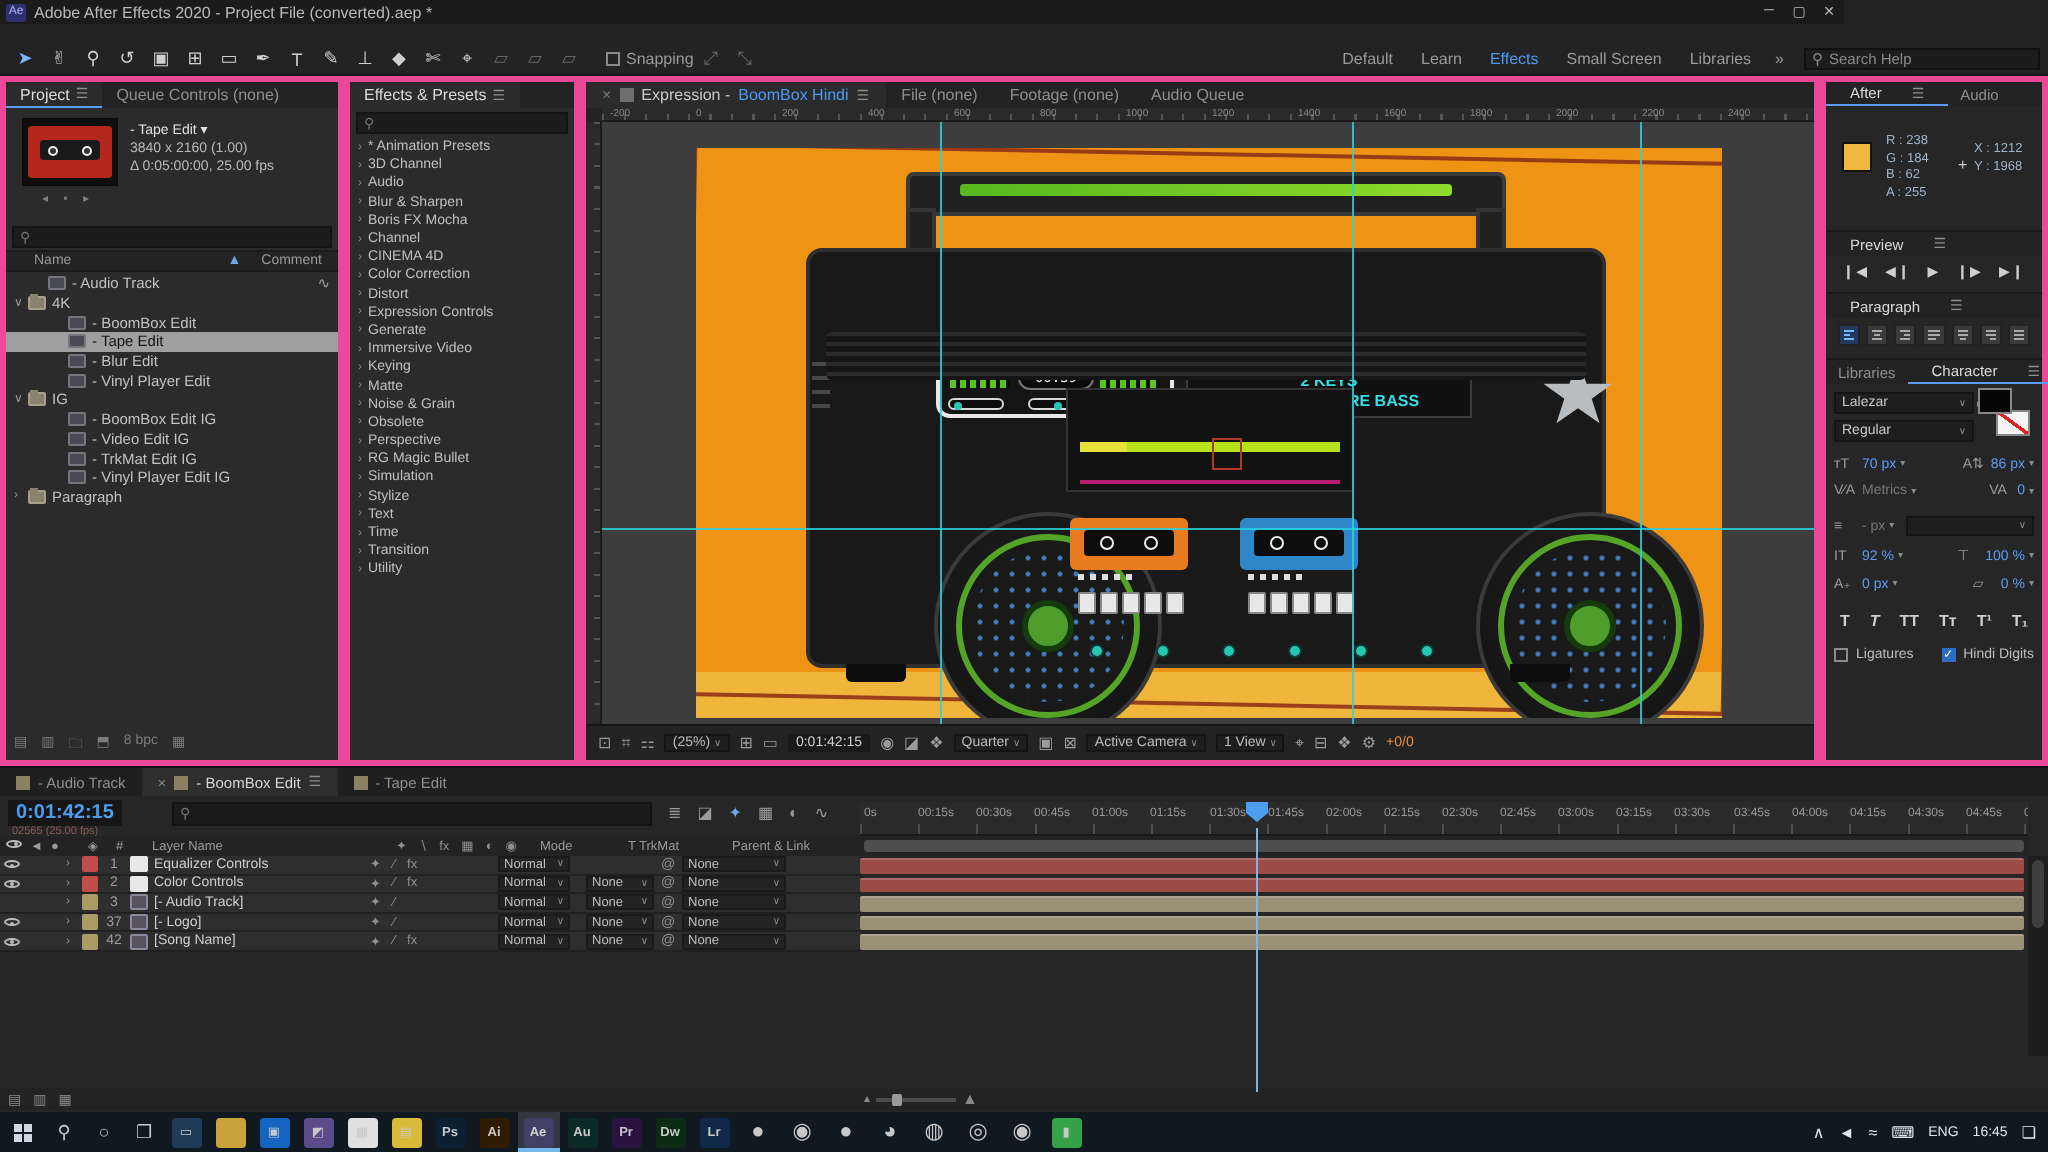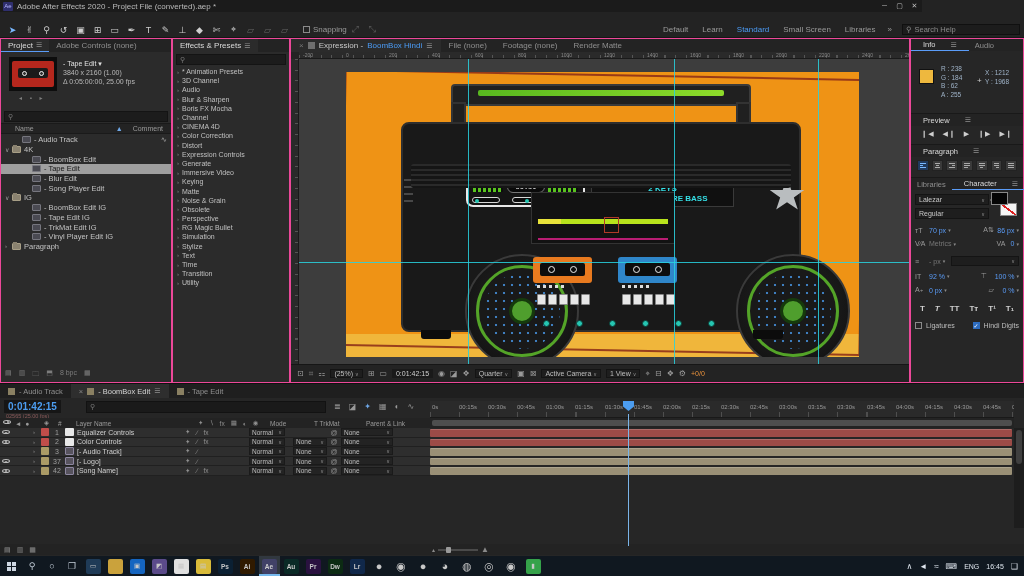--- a/index.html
+++ b/index.html
@@ -15,21 +15,21 @@
   .menubar span{padding:0 6px;}
   .toolbar{position:absolute;left:0;top:22px;width:1024px;height:16px;background:#232323;border-bottom:1px solid #161616;display:flex;align-items:center;font-size:9px;}
   .tool{width:17px;text-align:center;color:#cfcfcf;font-size:9px;}
   .tool.active{color:#79b8ff;}
   .tool.dim{color:#666;}
   .chk{width:7px;height:7px;border:1px solid #8a8a8a;margin:0 3px 0 10px;}
   .ws{display:flex;margin-left:auto;font-size:8px;color:#9a9a9a;gap:14px;align-items:center;}
   .ws .active{color:#4b9bf5;}
   .searchhelp{width:118px;height:11px;background:#1c1c1c;border:1px solid #101010;color:#8a8a8a;font-size:7.5px;display:flex;align-items:center;gap:3px;padding:0 3px;margin:0 4px 0 10px;}
   
-  .panel{position:absolute;background:#2b2b2b;border:1px solid #ec4899;}
+  .panel{position:absolute;background:#2b2b2b;border:3px solid #ec4899;}
   .ptabs{height:13px;background:#232323;display:flex;align-items:center;font-size:8px;color:#8f8f8f;}
   .ptab{padding:0 7px;height:13px;display:flex;align-items:center;gap:3px;}
   .ptab.on{background:#2b2b2b;color:#dadada;border-bottom:1px solid #5a9cf8;}
   .burger{color:#8f8f8f;font-size:7px;}
   .srch{height:11px;background:#1c1c1c;border:1px solid #141414;margin:2px 3px;display:flex;align-items:center;padding:0 3px;gap:3px;color:#777;font-size:7px;}
   .srch input{background:transparent;border:0;outline:0;color:#ccc;font-size:7px;width:100%;padding:0;}
   
   .thumb{position:absolute;left:8px;top:18px;width:48px;height:34px;background:#0d0d0d;display:flex;align-items:center;justify-content:center;}
   .cassette{width:42px;height:26px;background:#b5271d;border-radius:2px;position:relative;}
   .cassette:before{content:"";position:absolute;left:6px;top:7px;right:6px;height:10px;background:#1a1a1a;border-radius:2px;}
@@ -208,38 +208,38 @@
         <span class="tool dim">▱</span>
         <span class="tool dim">▱</span>
     </span>
     <span class="chk"></span>
     <span style="font-size:8px;color:#9a9a9a;">Snapping</span>
     <span class="tool dim">⤢</span>
     <span class="tool dim">⤡</span>
     <span class="ws">
       <span>Default</span>
         <span>Learn</span>
-        <span class="active">Standard</span>
+        <span class="active">Effects</span>
         <span>Small Screen</span>
         <span>Libraries</span>
     </span>
     <span style="color:#9a9a9a;font-size:8px;margin-left:12px;">»</span>
     <span class="searchhelp">
       <span>⚲</span>
       <span>Search Help</span>
     </span>
   </div>
 
   <div class="panel" style="left:0;top:38px;width:172px;height:345px;">
     <div class="ptabs">
       <span class="ptab on">
           <span>Project</span>
           <span class="burger">☰</span>
         </span>
-      <span class="ptab">Adobe Controls (none)</span>
+      <span class="ptab">Queue Controls (none)</span>
     </div>
     <div class="thumb">
       <div class="cassette">
           <i style="left:10px"></i>
           <i style="right:10px"></i>
         </div>
     </div>
     <div class="pinfo">
       <div class="t">- Tape Edit  ▾</div>
       <div>3840 x 2160 (1.00)</div>
@@ -288,42 +288,42 @@
         <div class="prow" style="padding-left: 24px;">
           <span class="chev"></span>
           <span class="pi comp"></span>
           <span>- Blur Edit</span>
           <span style="margin-left:auto;padding-right:4px;color:#9a9a9a;"></span>
         </div>
 
         <div class="prow" style="padding-left: 24px;">
           <span class="chev"></span>
           <span class="pi comp"></span>
-          <span>- Song Player Edit</span>
+          <span>- Vinyl Player Edit</span>
           <span style="margin-left:auto;padding-right:4px;color:#9a9a9a;"></span>
         </div>
 
         <div class="prow" style="padding-left: 4px;">
           <span class="chev">∨</span>
           <span class="pi folder"></span>
           <span>IG</span>
           <span style="margin-left:auto;padding-right:4px;color:#9a9a9a;"></span>
         </div>
 
         <div class="prow" style="padding-left: 24px;">
           <span class="chev"></span>
           <span class="pi comp"></span>
           <span>- BoomBox Edit IG</span>
           <span style="margin-left:auto;padding-right:4px;color:#9a9a9a;"></span>
         </div>
 
         <div class="prow" style="padding-left: 24px;">
           <span class="chev"></span>
           <span class="pi comp"></span>
-          <span>- Tape Edit IG</span>
+          <span>- Video Edit IG</span>
           <span style="margin-left:auto;padding-right:4px;color:#9a9a9a;"></span>
         </div>
 
         <div class="prow" style="padding-left: 24px;">
           <span class="chev"></span>
           <span class="pi comp"></span>
           <span>- TrkMat Edit IG</span>
           <span style="margin-left:auto;padding-right:4px;color:#9a9a9a;"></span>
         </div>
 
@@ -492,21 +492,21 @@
     <div class="vtabbar">
       <span class="vtab on">
         <span style="color:#777;">×</span>
         <span class="colorchip" style="background:#6e6e6e;"></span>
         <span>Expression -</span>
         <span class="hl">BoomBox Hindi</span>
         <span class="burger">☰</span>
       </span>
       <span class="vtab">File (none)</span>
       <span class="vtab">Footage (none)</span>
-      <span class="vtab">Render Matte</span>
+      <span class="vtab">Audio Queue</span>
     </div>
 
     <div class="ruler-h">
       <span class="rl" style="left: 2px;">-200</span>
         <span class="rl" style="left: 45px;">0</span>
         <span class="rl" style="left: 88px;">200</span>
         <span class="rl" style="left: 131px;">400</span>
         <span class="rl" style="left: 174px;">600</span>
         <span class="rl" style="left: 217px;">800</span>
         <span class="rl" style="left: 260px;">1000</span>
@@ -648,21 +648,21 @@
       <span class="ico">❖</span>
       <span class="ico">⚙</span>
       <span style="color:#e8913c;">+0/0</span>
     </div>
   </div>
 
   <div class="panel" style="left:910px;top:38px;width:114px;height:345px;background:#262626;">
 
     <div class="rc-tabs">
       <span class="on">
-          <span>Info</span>
+          <span>After</span>
           <span class="burger">☰</span>
         </span>
       <span>Audio</span>
     </div>
     <div style="position:relative;height:48px;">
       <div class="swatch" style="background:#eeb83e;" title="#eeb83e"></div>
       <div class="abs ival" style="left:30px;top:14px;">
         <div>R : 238</div>
           <div>G : 184</div>
           <div>B : 62</div>

